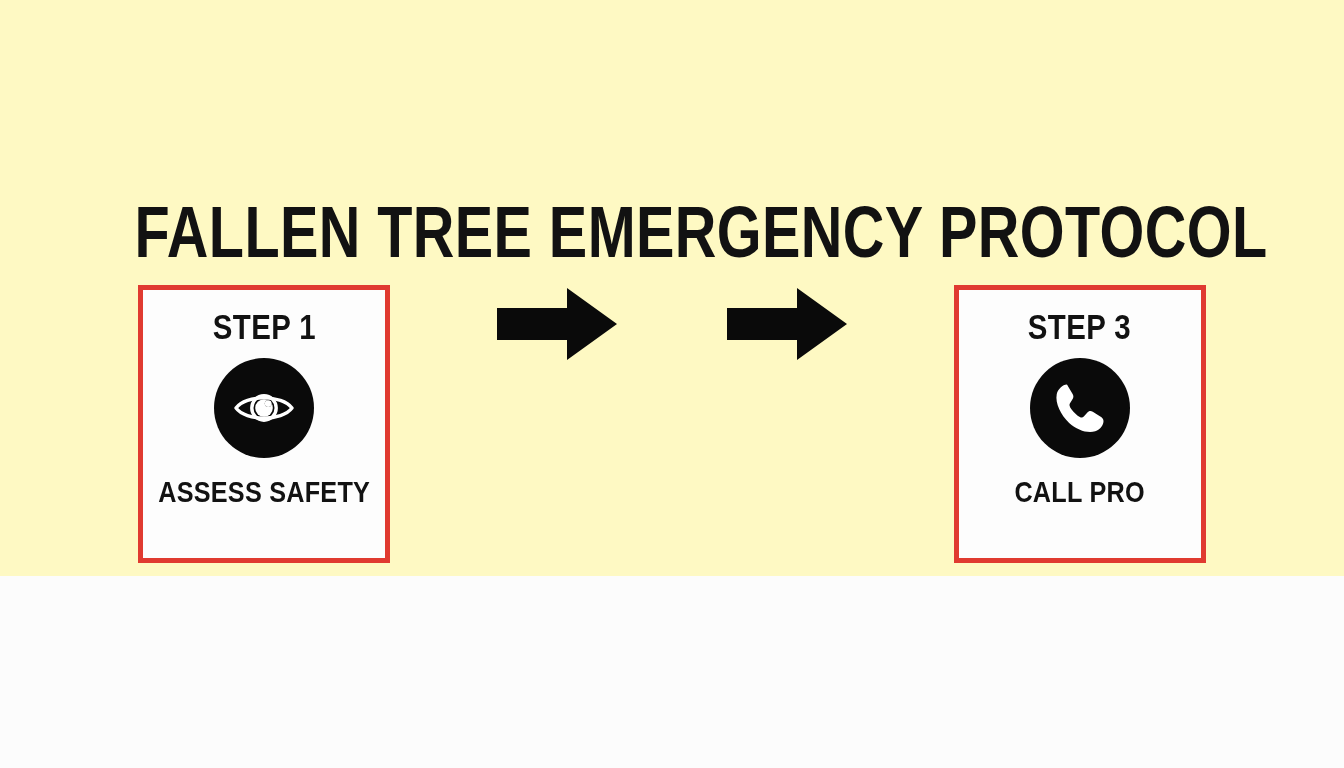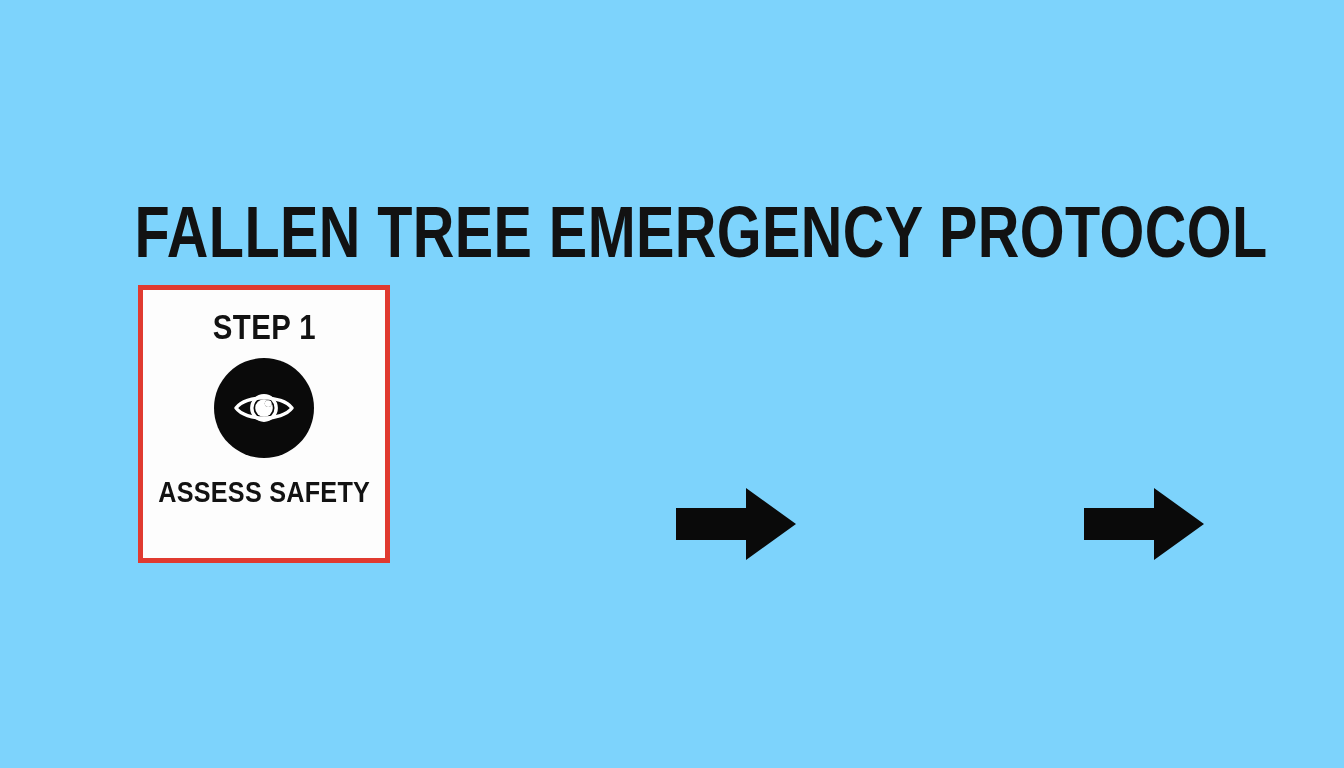--- a/index.html
+++ b/index.html
@@ -11,22 +11,22 @@
     width: 1344px;
     height: 768px;
     background: #fcfcfc;
     font-family: "Liberation Sans", "DejaVu Sans", sans-serif;
     overflow: hidden;
   }
 
   .poster {
     position: relative;
     width: 1344px;
-    height: 768px;
-    background: #7dd3fc;
+    height: 576px;
+    background: #fef9c3;
   }
 
   
   .title {
     position: absolute;
     left: 0;
     top: 148px;
     width: 1344px;
     text-align: center;
     font-family: "Liberation Sans Narrow", "Liberation Sans", "DejaVu Sans Condensed", sans-serif;
@@ -42,21 +42,21 @@
 
   
   .flow {
     position: absolute;
     left: 138px;
     top: 285px;
     width: 1068px;
     height: 278px;
     display: flex;
     flex-direction: row;
-    align-items: flex-end;
+    align-items: flex-start;
     justify-content: space-between;
   }
 
   .step-card {
     position: relative;
     width: 252px;
     height: 278px;
     box-sizing: border-box;
     border: 5px solid #e03a30;
     background: #fdfdfd;
@@ -158,15 +158,38 @@
 
 
     <div class="arrow-connector">
       <span>
         <svg width="120" height="76" viewBox="0 0 120 76" aria-hidden="true">
           <path d="M0 22 L70 22 L70 2 L120 38 L70 74 L70 54 L0 54 Z" fill="#0a0a0a"></path>
         </svg>
       </span>
     </div>
 
+    <div class="step-card">
+      <div class="step-kicker">STEP 3</div>
+
+      <div class="icon-badge">
+        <span>
+          <svg width="56" height="56" viewBox="0 0 64 64" aria-hidden="true">
+            <path fill="#ffffff" d="M16.8 5.2 C12.4 5.2 6.6 10.4 5.4 16.4
+                     C3.4 26.6 10.2 40.4 19.6 49.2
+                     C28.4 57.4 41.2 61.4 49.4 58.6
+                     C55.2 56.6 59.4 50.6 58.8 46.2
+                     C58.5 44.1 57.2 42.8 55.2 41.6
+                     L46.6 36.4 C44.2 35.0 42.0 35.4 40.2 37.4
+                     L36.6 41.4 C35.2 43.0 33.6 43.2 31.8 42.2
+                     C28.6 40.4 25.0 37.2 22.4 33.6
+                     C20.2 30.6 19.4 28.6 20.4 26.8
+                     L23.4 22.0 C24.8 19.8 24.8 17.8 23.4 15.6
+                     L18.6 7.8 C17.9 6.4 17.5 5.6 16.8 5.2 Z"></path>
+          </svg>
+        </span>
+      </div>
+
+      <div class="step-label">CALL PRO</div>
+    </div>
 
   </div>
 </div>
 
 </body></html>

